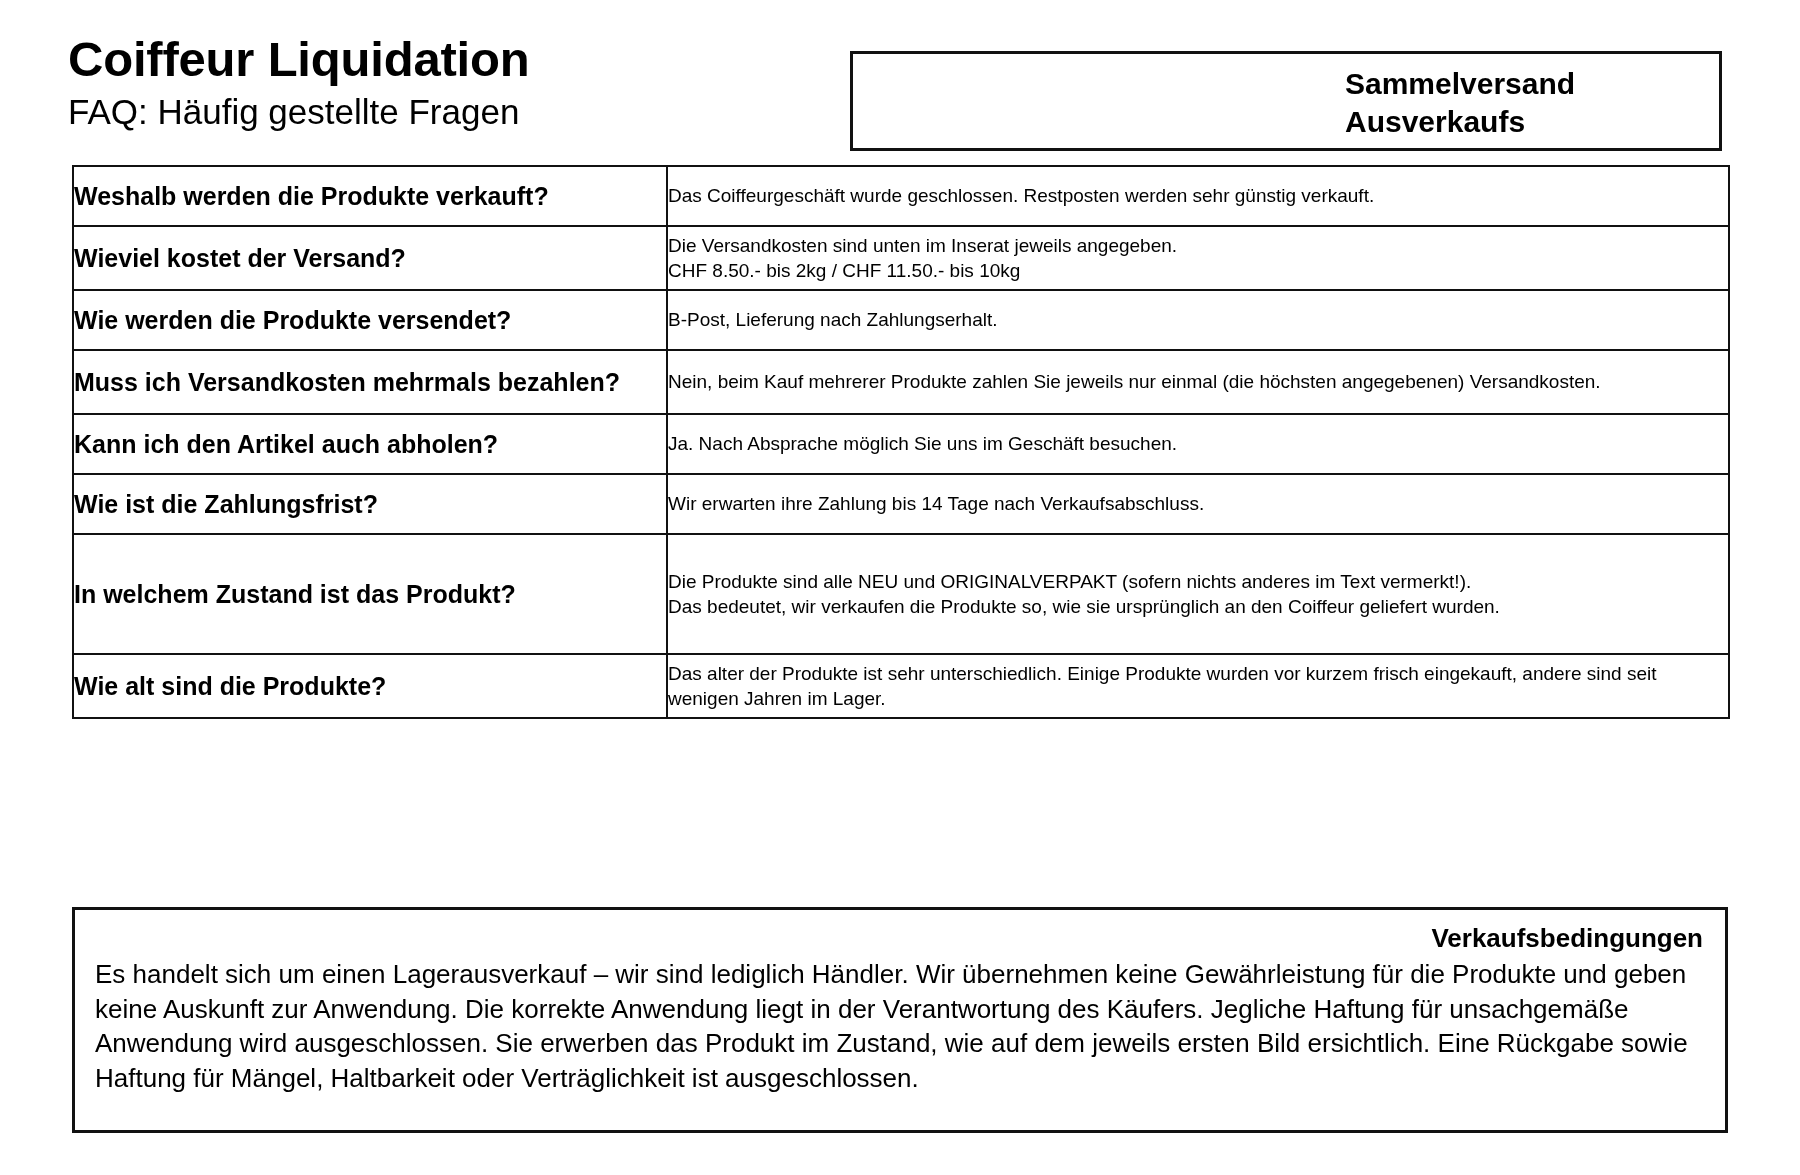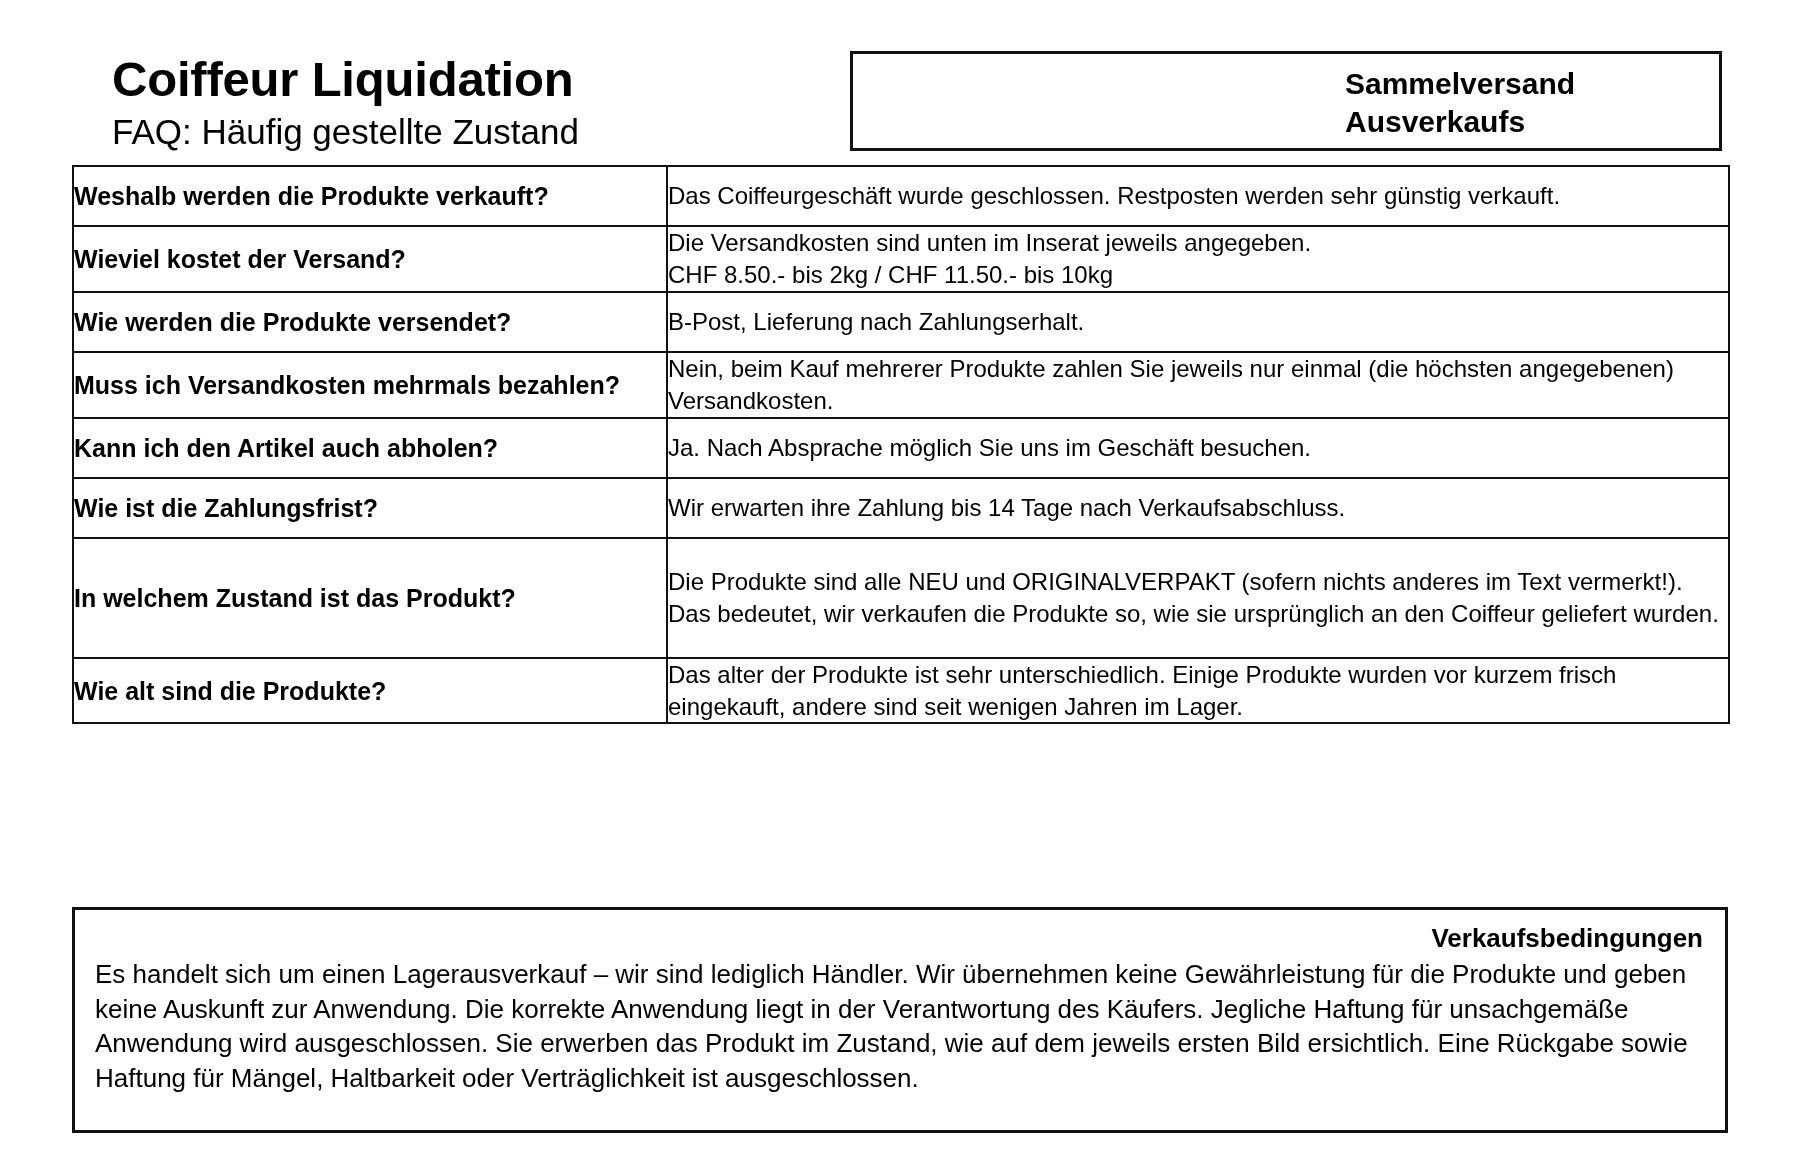--- a/index.html
+++ b/index.html
@@ -29,23 +29,22 @@
     position: absolute;
     left: 0;
     top: 0;
     width: 1800px;
     height: 152px;
   }
 
   .title-block {
     position: absolute;
     left: 68px;
-    top: 54px;
+    top: 34px;
     width: 740px;
-    margin-left: 44px;
   }
   .main-title {
     font-size: 49px;
     font-weight: bold;
     line-height: 1.06;
     letter-spacing: -0.2px;
     margin: 0;
     white-space: nowrap;
   }
   .sub-title {
@@ -111,21 +110,21 @@
     font-size: 25px;
     font-weight: bold;
     line-height: 1.2;
   }
 
   .a-cell {
     padding: 7px 10px 7px 13px;
     vertical-align: middle;
   }
   .a-text {
-    font-size: 24px;
+    font-size: 19px;
     font-weight: normal;
     line-height: 1.33;
     white-space: pre-line;
   }
 
   
   tr.h-single td { height: 58px; }
   tr.h-double td { height: 62px; }
   tr.h-tall td { height: 118px; }
 
@@ -160,21 +159,21 @@
 </style>
 </head>
 <body>
 
 <div class="page">
 
   <div class="header-row">
 
     <div class="title-block">
       <div class="main-title">Coiffeur Liquidation</div>
-      <div class="sub-title">FAQ: Häufig gestellte Zustand</div>
+      <div class="sub-title">FAQ: Häufig gestellte Fragen</div>
     </div>
 
     <div class="info-box">
       <div class="info-box-inner">
         <div class="info-col right">
           <div class="info-line">Sammelversand</div>
           <div class="info-line">Ausverkaufs</div>
         </div>
       </div>
     </div>

